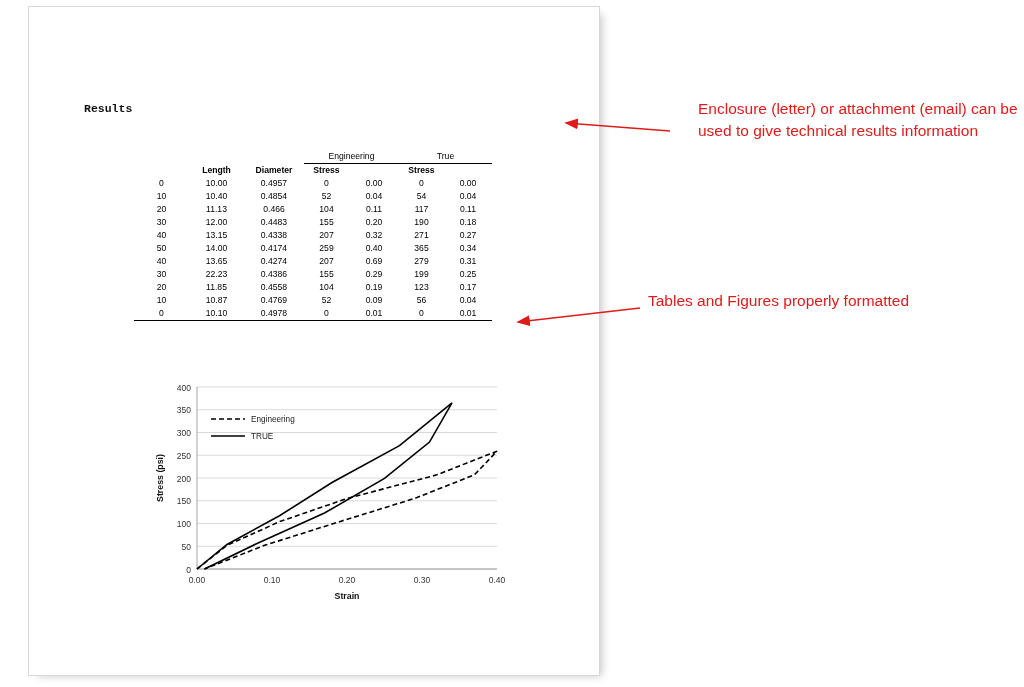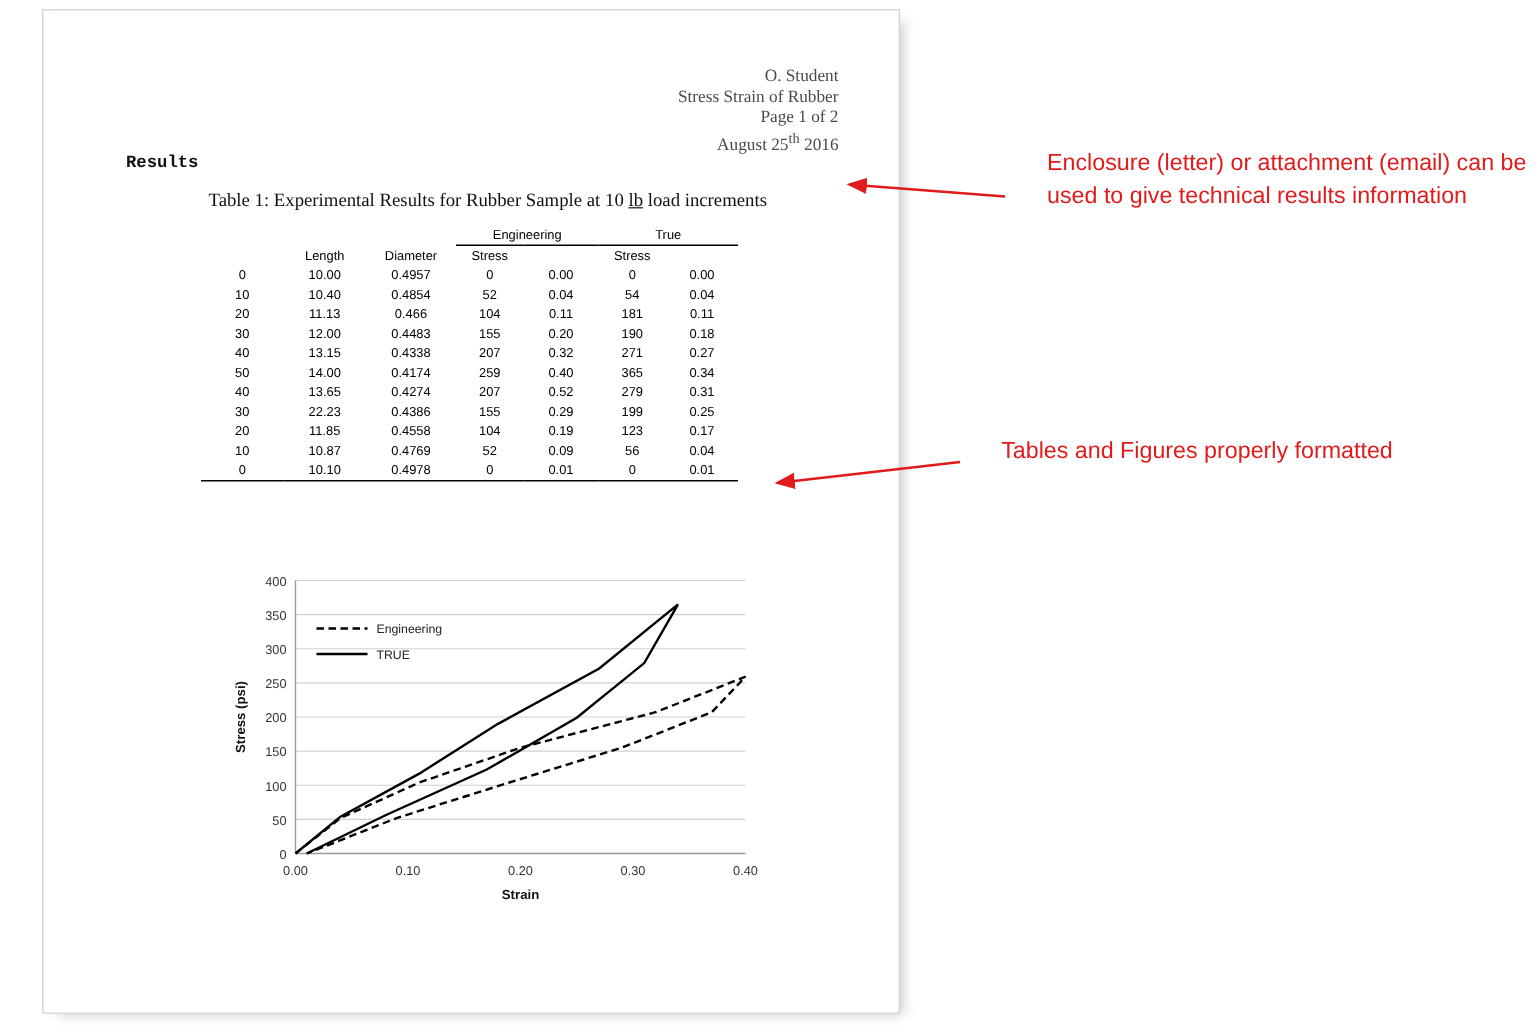--- a/index.html
+++ b/index.html
@@ -64,21 +64,21 @@
     font-size: 8.6px;
     color: #000;
   }
   table.results td, table.results th {
     padding: 0;
     text-align: center;
     font-weight: normal;
     height: 13px;
     line-height: 13px;
   }
-  table.results th { font-weight: normal; }
+  table.results th { font-weight: bold; }
   .col-load { width: 55px; }
   .col-len  { width: 55px; }
   .col-dia  { width: 60px; }
   .col-es   { width: 45px; }
   .col-et   { width: 50px; }
   .col-ts   { width: 45px; }
   .col-tt   { width: 48px; }
 
   .grp-line td {
     border-bottom: 1.1px solid #000;
@@ -106,41 +106,34 @@
 
   
   .annot {
     position: absolute;
     font-family: "Liberation Sans", sans-serif;
     color: #e01b1b;
     font-size: 15.5px;
     line-height: 22px;
   }
   #annot1 { left: 672px; top: 98px; width: 320px; margin-left: 26px; }
-  #annot2 { left: 648px; top: 290px; width: 300px; text-align: center; }
+  #annot2 { left: 648px; top: 290px; width: 300px; }
 
   svg.arrow { position: absolute; overflow: visible; }
   #arrow1 { left: 560px; top: 112px; }
   #arrow2 { left: 512px; top: 300px; }
 </style>
 </head>
 <body>
 
 <div id="page">
 
-  <div class="doc-header">
-    <div>O. Student</div>
-    <div>Stress Strain of Rubber</div>
-    <div>Page 1 of 2</div>
-    <div><span>August 25</span><sup>th</sup><span> 2016</span></div>
-  </div>
 
   <div class="results-title">Results</div>
 
-  <div class="table-caption"><span>Table 1: Experimental Results for Rubber Sample at 10 </span><span class="ul">lb</span><span> load increments</span></div>
 
   <table class="results">
     <tbody>
       <tr class="grp-line">
         <td class="col-load" style="border-bottom:none"></td>
         <td class="col-len" style="border-bottom:none"></td>
         <td class="col-dia" style="border-bottom:none"></td>
         <td class="col-es grp-eng" colspan="2">Engineering</td>
         <td class="col-ts grp-true" colspan="2">True</td>
       </tr>
@@ -172,21 +165,21 @@
           <td class="col-et">0.04</td>
           <td class="col-ts">54</td>
           <td class="col-tt">0.04</td>
         </tr>
         <tr>
           <td class="col-load">20</td>
           <td class="col-len">11.13</td>
           <td class="col-dia">0.466</td>
           <td class="col-es">104</td>
           <td class="col-et">0.11</td>
-          <td class="col-ts">181</td>
+          <td class="col-ts">117</td>
           <td class="col-tt">0.11</td>
         </tr>
         <tr>
           <td class="col-load">30</td>
           <td class="col-len">12.00</td>
           <td class="col-dia">0.4483</td>
           <td class="col-es">155</td>
           <td class="col-et">0.20</td>
           <td class="col-ts">190</td>
           <td class="col-tt">0.18</td>
@@ -207,21 +200,21 @@
           <td class="col-es">259</td>
           <td class="col-et">0.40</td>
           <td class="col-ts">365</td>
           <td class="col-tt">0.34</td>
         </tr>
         <tr>
           <td class="col-load">40</td>
           <td class="col-len">13.65</td>
           <td class="col-dia">0.4274</td>
           <td class="col-es">207</td>
-          <td class="col-et">0.52</td>
+          <td class="col-et">0.69</td>
           <td class="col-ts">279</td>
           <td class="col-tt">0.31</td>
         </tr>
         <tr>
           <td class="col-load">30</td>
           <td class="col-len">22.23</td>
           <td class="col-dia">0.4386</td>
           <td class="col-es">155</td>
           <td class="col-et">0.29</td>
           <td class="col-ts">199</td>

